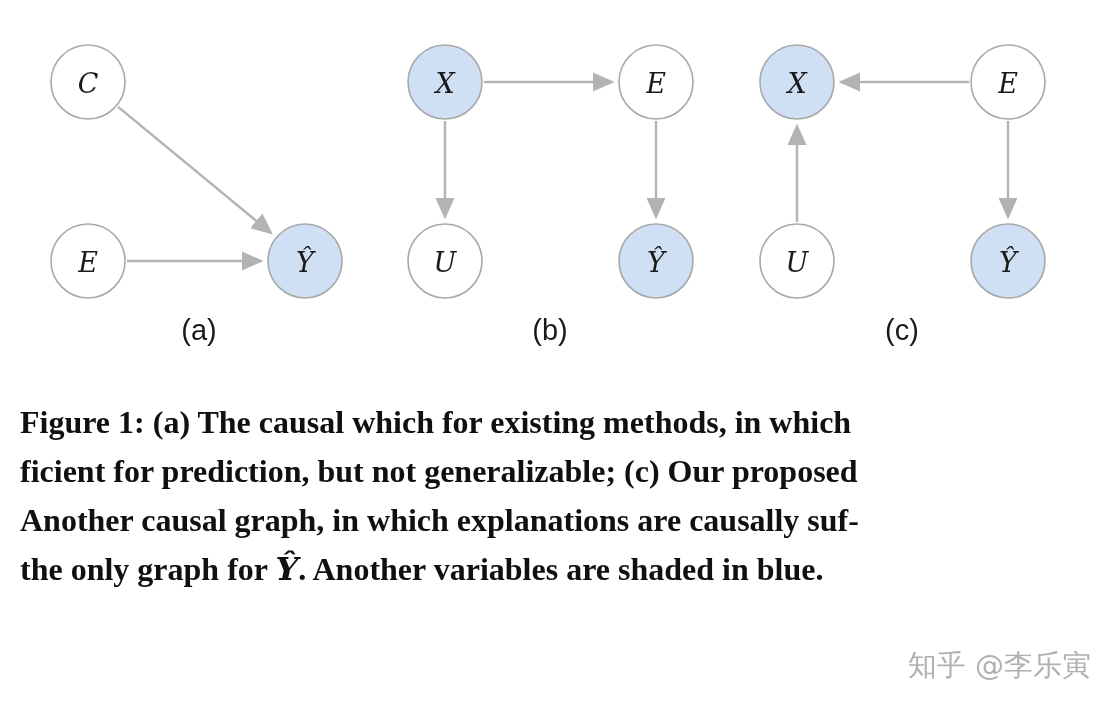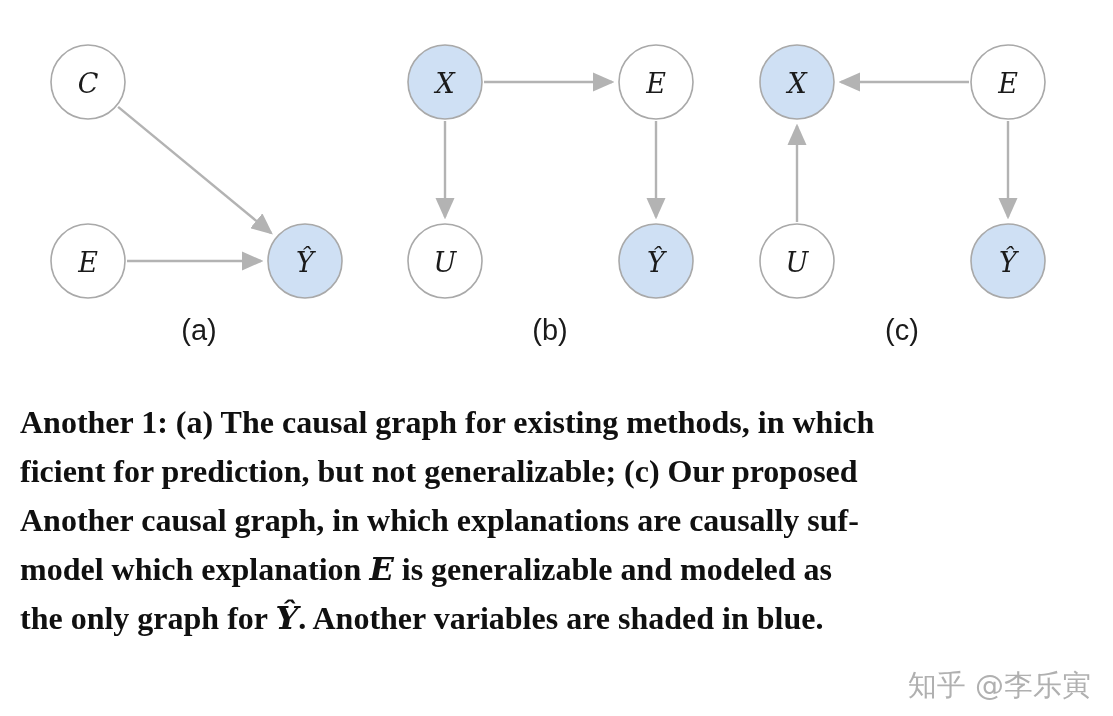--- a/index.html
+++ b/index.html
@@ -95,20 +95,19 @@
       <text x="1008" y="83" text-anchor="middle" dominant-baseline="central" class="node-label">E</text>
       <circle cx="797" cy="261" r="37" fill="#ffffff" stroke="#a9a9a9" stroke-width="1.6"></circle>
       <text x="797" y="262" text-anchor="middle" dominant-baseline="central" class="node-label">U</text>
       <circle cx="1008" cy="261" r="37" fill="#cfe0f4" stroke="#a9a9a9" stroke-width="1.6"></circle>
       <text x="1008" y="262" text-anchor="middle" dominant-baseline="central" class="node-label">Ŷ</text>
       <text x="902" y="340" text-anchor="middle" class="graph-sublabel">(c)</text>
     </g>
   </svg>
 
 <div class="caption" id="caption" style="color: rgb(16, 16, 16);">
-    <div class="cap-line"><span class="bold">Another 1: (a) The causal graph for existing methods, in which</span></div>
+    <div class="cap-line"><span class="bold">Figure 1: (a) The causal which for existing methods, in which</span></div>
     <div class="cap-line"><span class="bold">ficient for prediction, but not generalizable; (c) Our proposed</span></div>
     <div class="cap-line"><span class="bold">Another causal graph, in which explanations are causally suf-</span></div>
-    <div class="cap-line"><span class="bold">model which explanation </span><span class="math">E</span><span class="bold"> is generalizable and modeled as</span></div>
     <div class="cap-line"><span class="bold">the only graph for </span><span class="math">Ŷ</span><span class="bold">. Another variables are shaded in blue.</span></div>
   </div>
 
-<div class="watermark" id="watermark" style="color: rgb(150, 150, 150); margin-top: 20px;">知乎 @李乐寅</div>
+<div class="watermark" id="watermark" style="color: rgb(150, 150, 150);">知乎 @李乐寅</div>
 
 </body></html>

